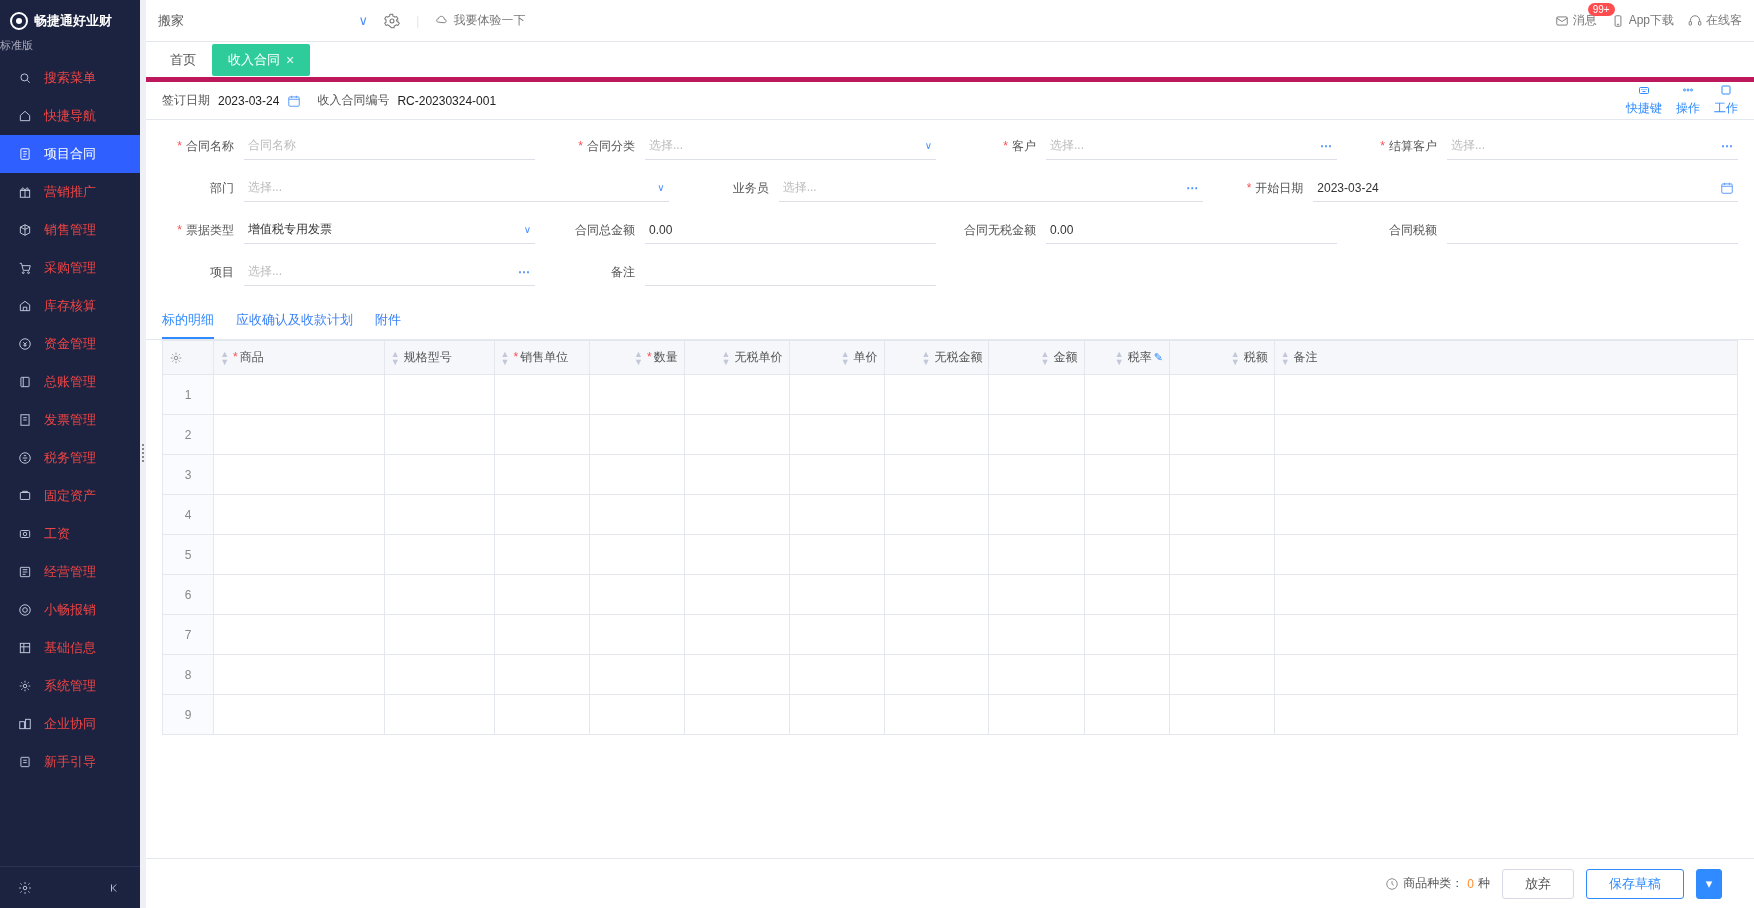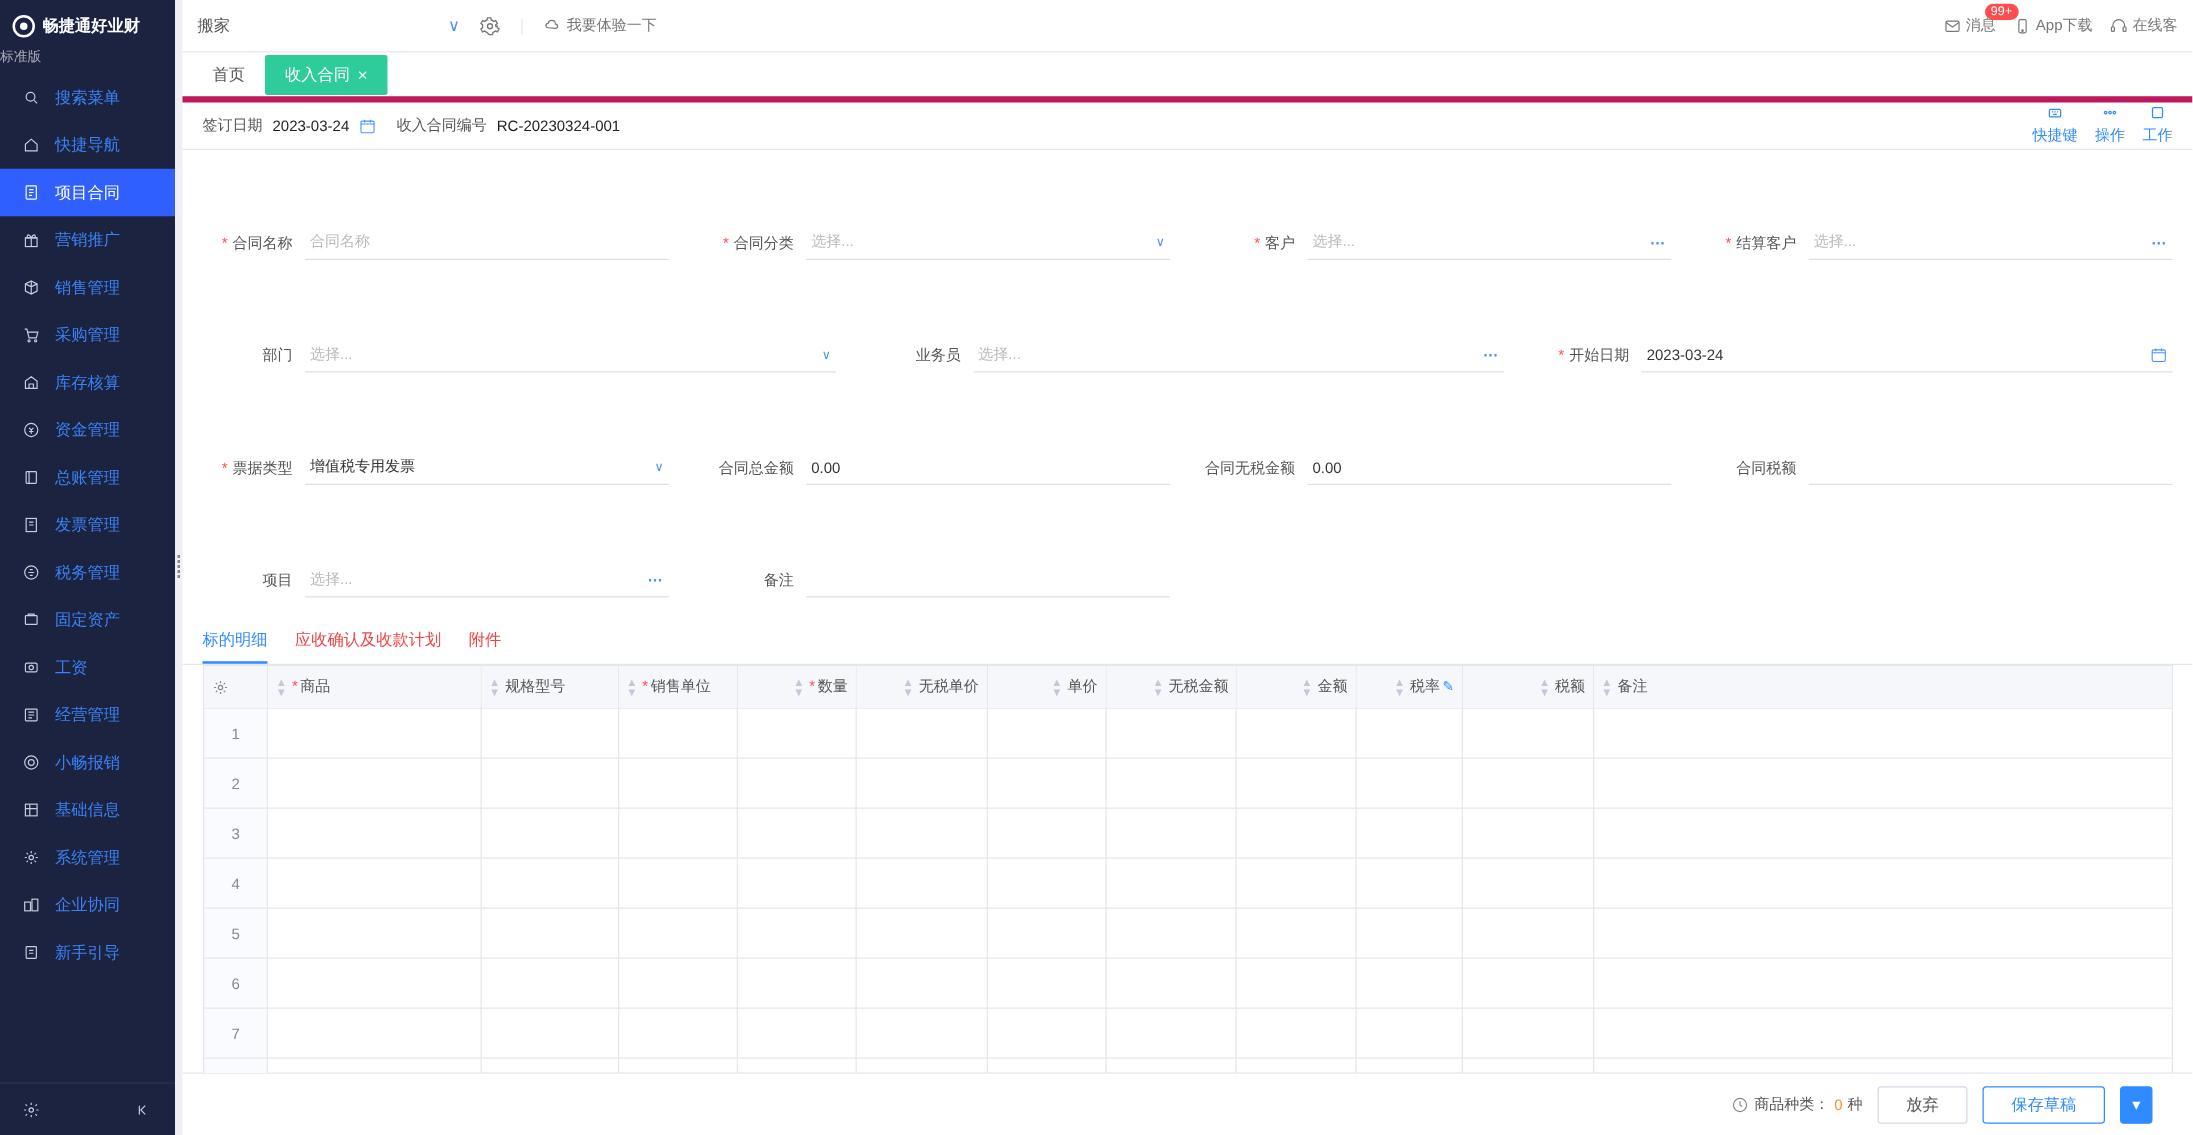--- a/index.html
+++ b/index.html
@@ -7,21 +7,21 @@
 .app { display: flex; height: 100vh; }
 
 
 .sidebar { width: 140px; background: #1c2340; color: #fff; display: flex; flex-direction: column; }
 .logo { height: 42px; display: flex; align-items: center; padding: 0 10px; gap: 6px; }
 .logo-icon { width: 18px; height: 18px; border: 2px solid #fff; border-radius: 50%; position: relative; }
 .logo-icon::after { content:""; position: absolute; width:6px; height:6px; background:#fff; border-radius:50%; top:50%; left:50%; transform:translate(-50%,-50%); }
 .logo-text { font-size: 13px; font-weight: bold; }
 .version-tag { font-size: 11px; color: #aab; margin-top:-4px; margin-bottom:6px;}
 .nav { flex: 1; overflow-y: auto; }
-.nav-item { height: 38px; display: flex; align-items: center; padding: 0 18px; gap: 12px; cursor: pointer; color: #3b82f6; font-size: 13px; }
+.nav-item { height: 38px; display: flex; align-items: center; padding: 0 18px; gap: 12px; cursor: pointer; color: #ef4444; font-size: 13px; }
 .nav-item.active { background: #2f5fff; color: #fff; }
 .nav-icon { width: 16px; height: 16px; flex-shrink: 0; }
 .sidebar-footer { height: 42px; display: flex; align-items: center; justify-content: space-between; padding: 0 18px; border-top: 1px solid #2a3255; }
 
 
 .drag-handle { width: 6px; background: #eef0f5; display:flex; align-items:center; justify-content:center; cursor:col-resize;}
 .drag-dots { width:2px; height:20px; background: repeating-linear-gradient(to bottom,#888 0,#888 2px,transparent 2px,transparent 4px);}
 
 
 .main { flex: 1; display: flex; flex-direction: column; min-width: 0; }
@@ -44,31 +44,31 @@
 
 .toolbar-row { height:38px; border-bottom:1px solid #e5e7ee; display:flex; align-items:center; padding:0 16px; gap:16px; font-size:12px; color:#555;}
 .field-inline { display:flex; align-items:center; gap:8px;}
 .field-val { color:#222; font-weight:500;}
 .toolbar-right { margin-left:auto; display:flex; align-items:center; gap:14px; color:#2f8bff;}
 .link-icon { display:flex; align-items:center; gap:4px; cursor:pointer; font-size:12px;flex-direction:column;}
 
 
 .form-area { padding: 12px 16px 6px; }
 .form-row { display:flex; gap:28px; margin-bottom:14px;}
-.form-field { flex:1; display:flex; align-items:center; gap:10px; min-width:0;margin-top:48px;}
+.form-field { flex:1; display:flex; align-items:center; gap:10px; min-width:0;}
 .form-label { width:72px; text-align:right; color:#555; font-size:12px; flex-shrink:0;}
 .form-label .req { color:#ff4d4f; margin-right:4px; }
 .form-input { flex:1; height:28px; border:none; border-bottom:1px solid #dcdfe8; padding:0 4px; font-size:12px; color:#333; display:flex; align-items:center; justify-content:space-between; background:transparent;}
 .form-input .placeholder { color:#bbb; }
 .chev-down { color:#4a90ff; font-size:10px; }
 .dots-icon { color:#4a90ff; letter-spacing:1px; font-weight:bold;}
 
 
 .detail-tabs { display:flex; gap:22px; padding:0 16px; border-bottom:1px solid #e5e7ee; height:34px; align-items:flex-end;}
-.dtab { padding-bottom:8px; font-size:13px; color:#ef4444; cursor:pointer; border-bottom:2px solid transparent;}
+.dtab { padding-bottom:8px; font-size:13px; color:#3b82f6; cursor:pointer; border-bottom:2px solid transparent;}
 .dtab.active { color:#2f8bff; border-bottom-color:#2f8bff;}
 
 
 .table-wrap { flex:1; overflow:auto; padding:0 16px;}
 table { border-collapse:collapse; width:100%; table-layout:fixed; font-size:12px;}
 thead th { background:#f5f7fb; border:1px solid #e5e7ee; padding:8px 6px; font-weight:normal; color:#555; position:relative; text-align:right;}
 thead th.left { text-align:left; }
 .sort { color:#c3c8d8; font-size:9px; line-height:8px; display:inline-flex; flex-direction:column; margin-right:4px; vertical-align:middle;}
 tbody td { border:1px solid #e5e7ee; height:40px; padding:0 6px;}
 .rownum { text-align:center; color:#888; background:#fafbfe;}

